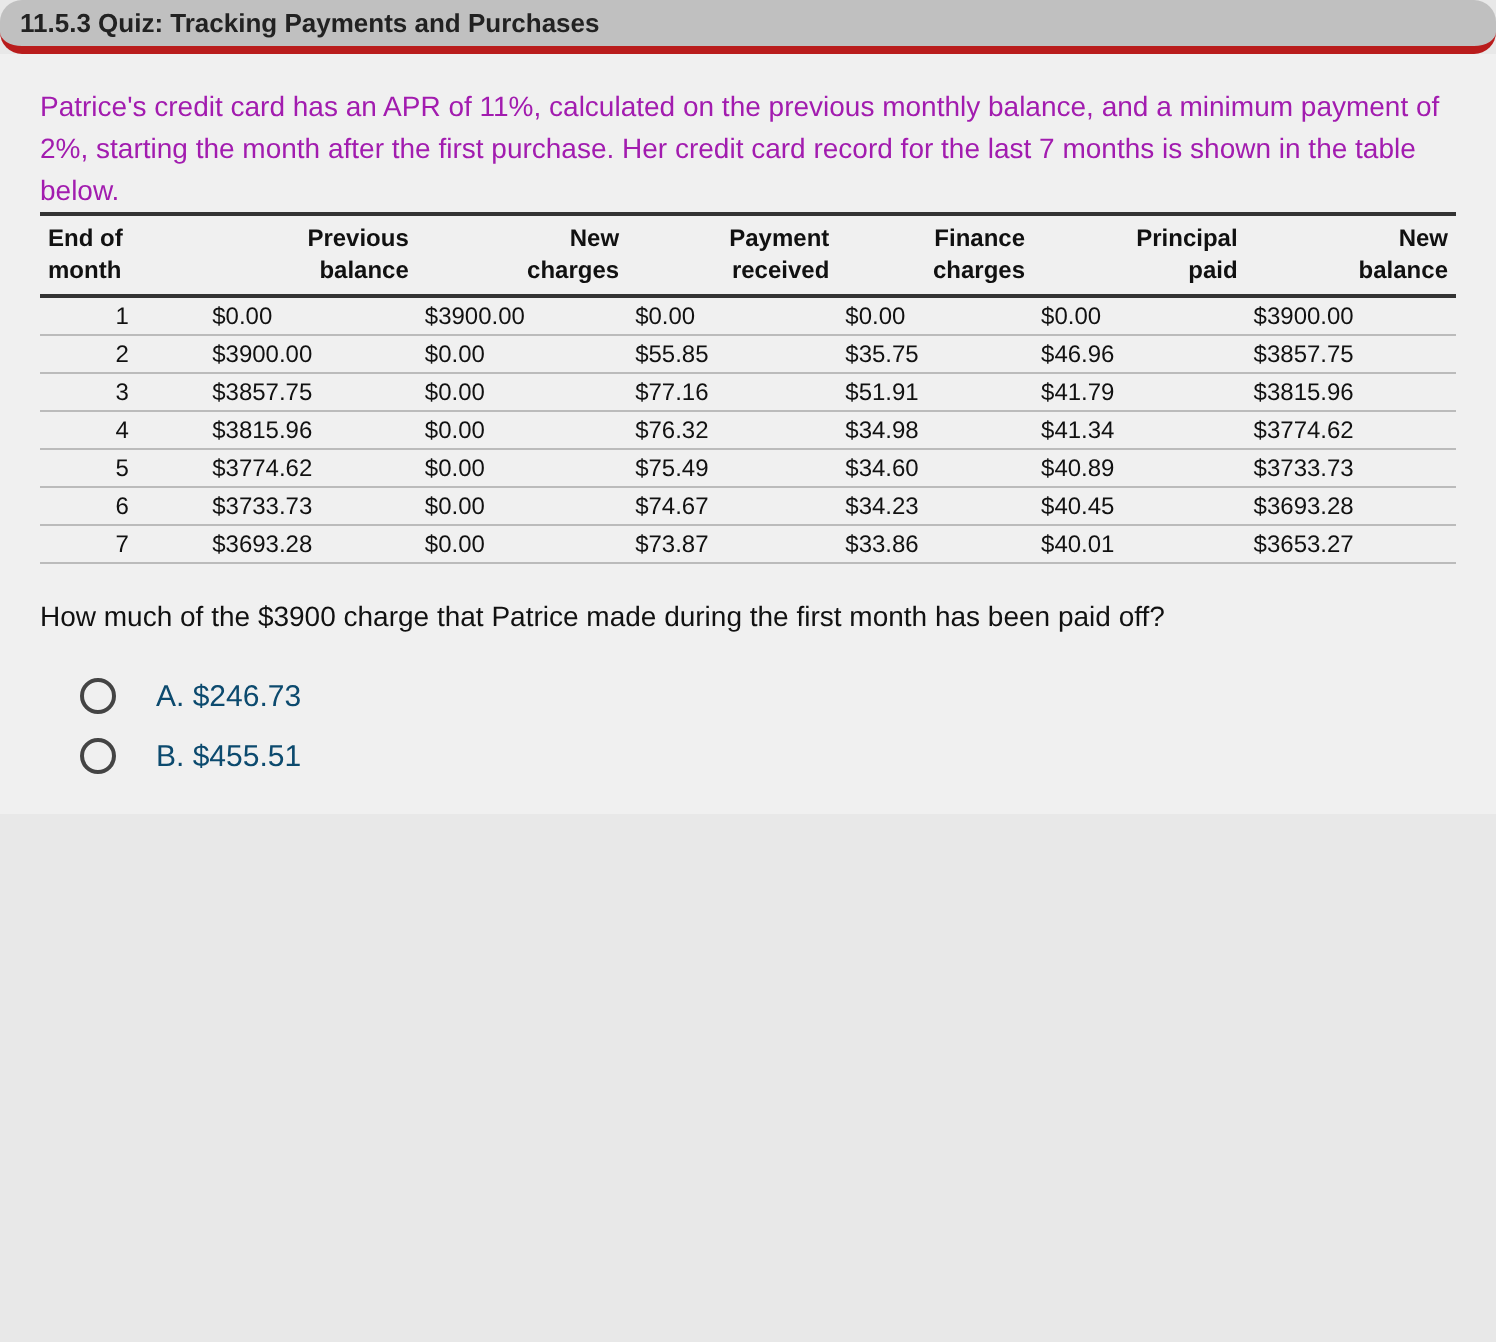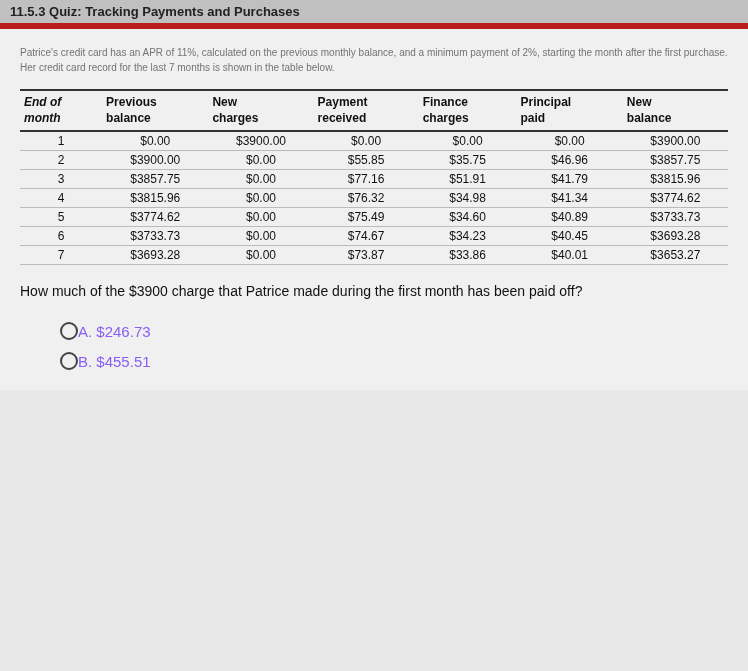--- a/index.html
+++ b/index.html
@@ -9,61 +9,60 @@
       width: 748px;
       min-height: 671px;
       padding: 0;
     }
     .header-bar {
       background: #c0c0c0;
       padding: 4px 10px;
       font-size: 13px;
       font-weight: bold;
       color: #222;
-      border-bottom: 6px solid #b91c1c;
+      border-bottom: 4px solid #b91c1c;
+      border-radius: 11px;
     }
     .content {
       background: #f0f0f0;
       padding: 16px 20px 20px 20px;
     }
     .question-text {
-      font-size: 10px;
-      color: #737373;
+      font-size: 14px;
+      color: #a21caf;
       line-height: 1.5;
-      margin-bottom: 14px;
     }
     table {
       border-collapse: collapse;
       width: 100%;
       font-size: 12px;
       margin-bottom: 16px;
       background: #f0f0f0;
     }
     thead tr {
       border-bottom: 2px solid #333;
       border-top: 2px solid #333;
     }
     thead th {
-      text-align: left;
+      text-align: right;
       padding: 4px 4px;
       font-weight: bold;
       font-size: 12px;
       color: #111;
       vertical-align: bottom;
       line-height: 1.3;
     }
     thead th:first-child {
       text-align: left;
-      font-style: italic;
     }
     tbody tr {
       border-bottom: 1px solid #bbb;
     }
     tbody td {
-      text-align: center;
+      text-align: left;
       padding: 2px 4px;
       font-size: 12px;
       color: #111;
     }
     tbody td:first-child {
       text-align: center;
     }
     .follow-up {
       font-size: 14px;
       color: #111;
@@ -73,25 +72,24 @@
     }
     .options {
       display: flex;
       flex-direction: column;
       gap: 12px;
       padding-left: 20px;
     }
     .option {
       display: flex;
       align-items: center;
-      gap: 0;
+      gap: 20px;
       font-size: 15px;
-      color: #8b5cf6;
+      color: #0c4a6e;
       cursor: pointer;
-      margin-left: 20px;
     }
     .radio-circle {
       width: 18px;
       height: 18px;
       border-radius: 50%;
       border: 2px solid #444;
       background: #f0f0f0;
       flex-shrink: 0;
     }
     .option-label {

